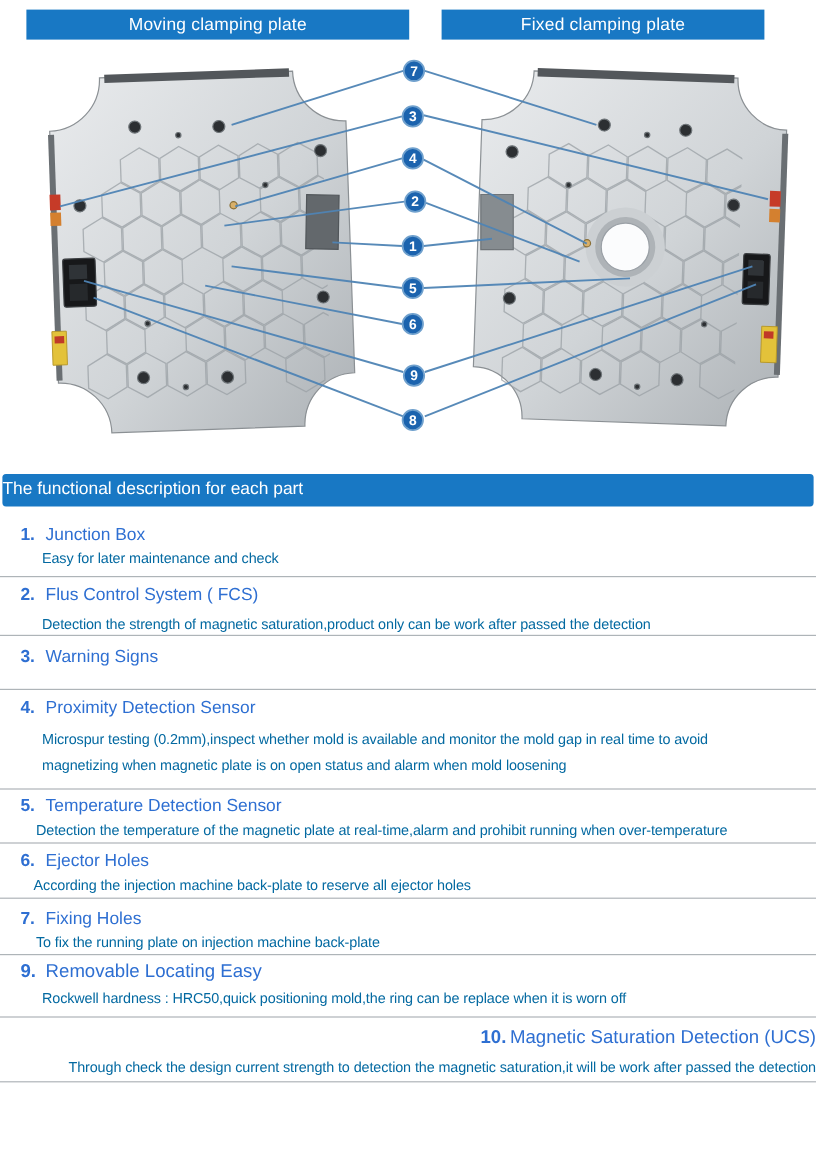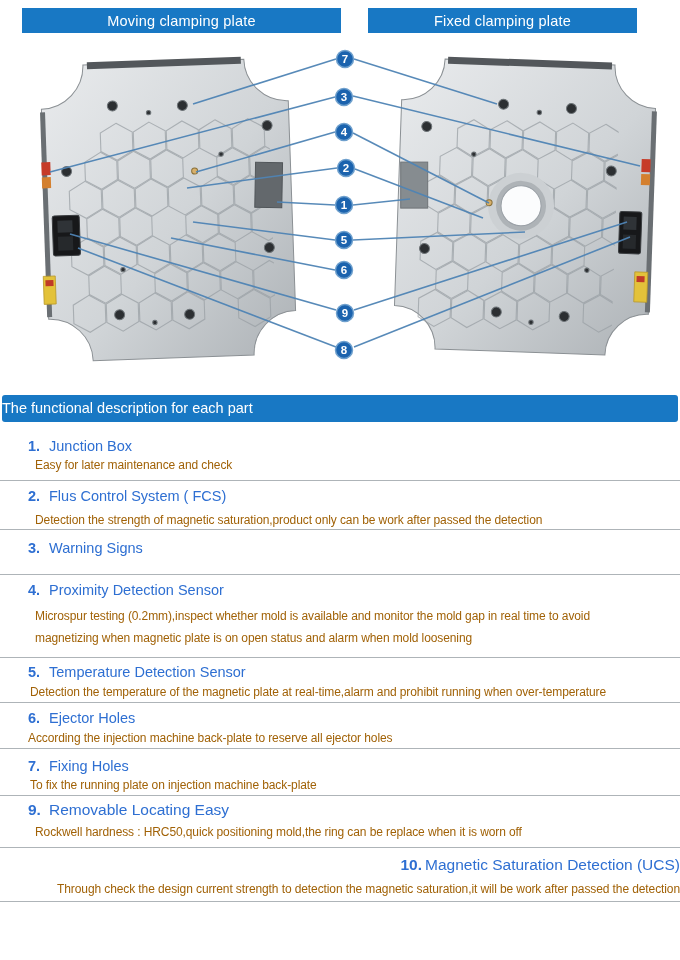--- a/index.html
+++ b/index.html
@@ -19,29 +19,29 @@
   }
   .banner-left{left:22px;width:319px;}
   .banner-right{left:368px;width:269px;}
   .section-banner{
     margin:3px 2px 0 2px;height:27px;border-radius:3px;
     background:var(--banner-blue,#1878c4);
     color:#fff;font-size:14.5px;line-height:27px;text-align:left;
   }
   .desc-list{width:680px;}
   .item{border-bottom:1px solid #aeb4b8;overflow:hidden;}
-  .trow{line-height:19px;white-space:nowrap;margin-left:11px;}
+  .trow{line-height:19px;white-space:nowrap;}
   .num{
     display:inline-block;margin-left:17px;min-width:18px;
     color:var(--title-blue,#2e6fd2);font-weight:bold;font-size:14.5px;
   }
   .ttl{color:var(--title-blue,#2e6fd2);font-size:14.5px;margin-left:3px;}
   .big .num,.big .ttl{font-size:15.5px;line-height:20px;}
   .dline{
-    margin-left:35px;color:#a16207;font-size:12px;height:18px;line-height:18px;
+    margin-left:35px;color:#0369a1;font-size:12px;height:18px;line-height:18px;
     white-space:nowrap;letter-spacing:-0.1px;
   }
 </style>
 </head>
 <body style="--banner-blue: #1878c4; --title-blue: #2e6fd2;">
 
 <div class="figure">
 
   <svg id="diag" width="680" height="392" viewBox="0 0 680 392">
     <defs>

